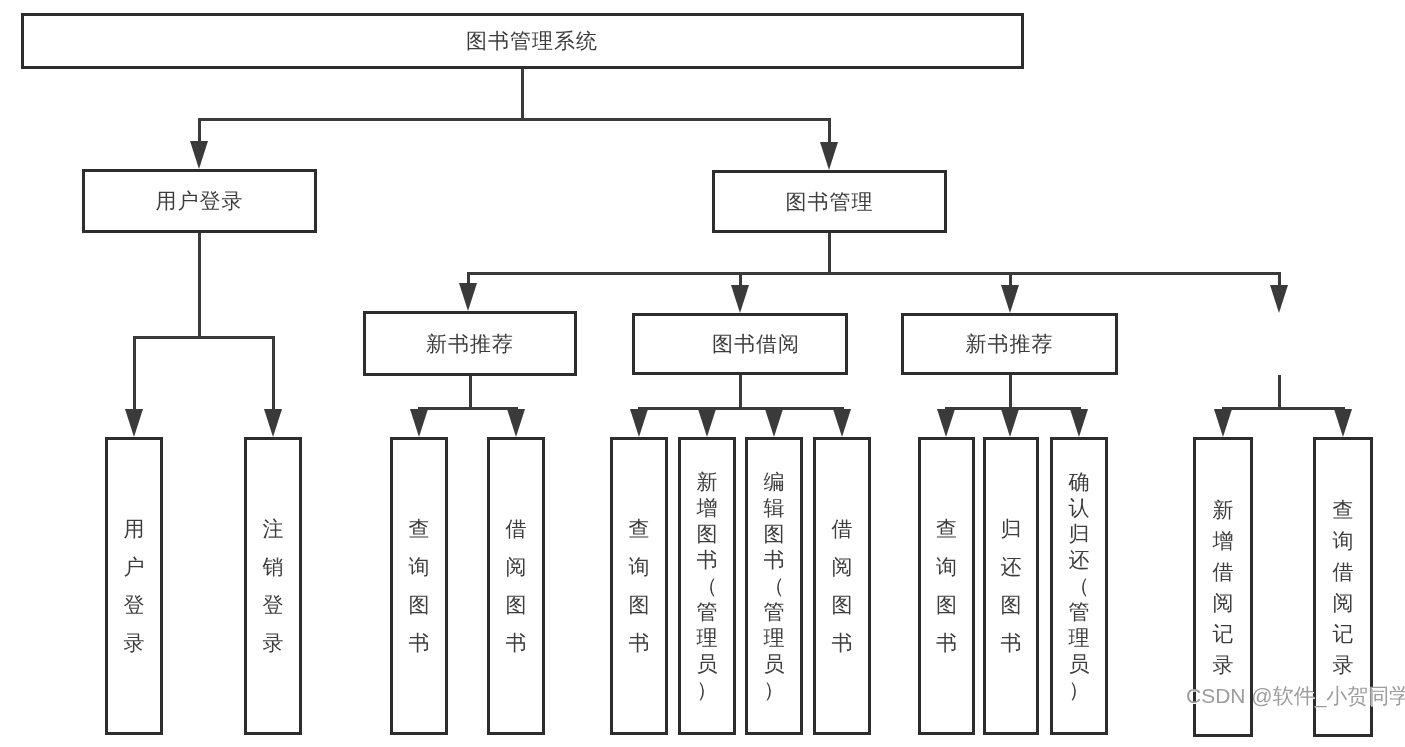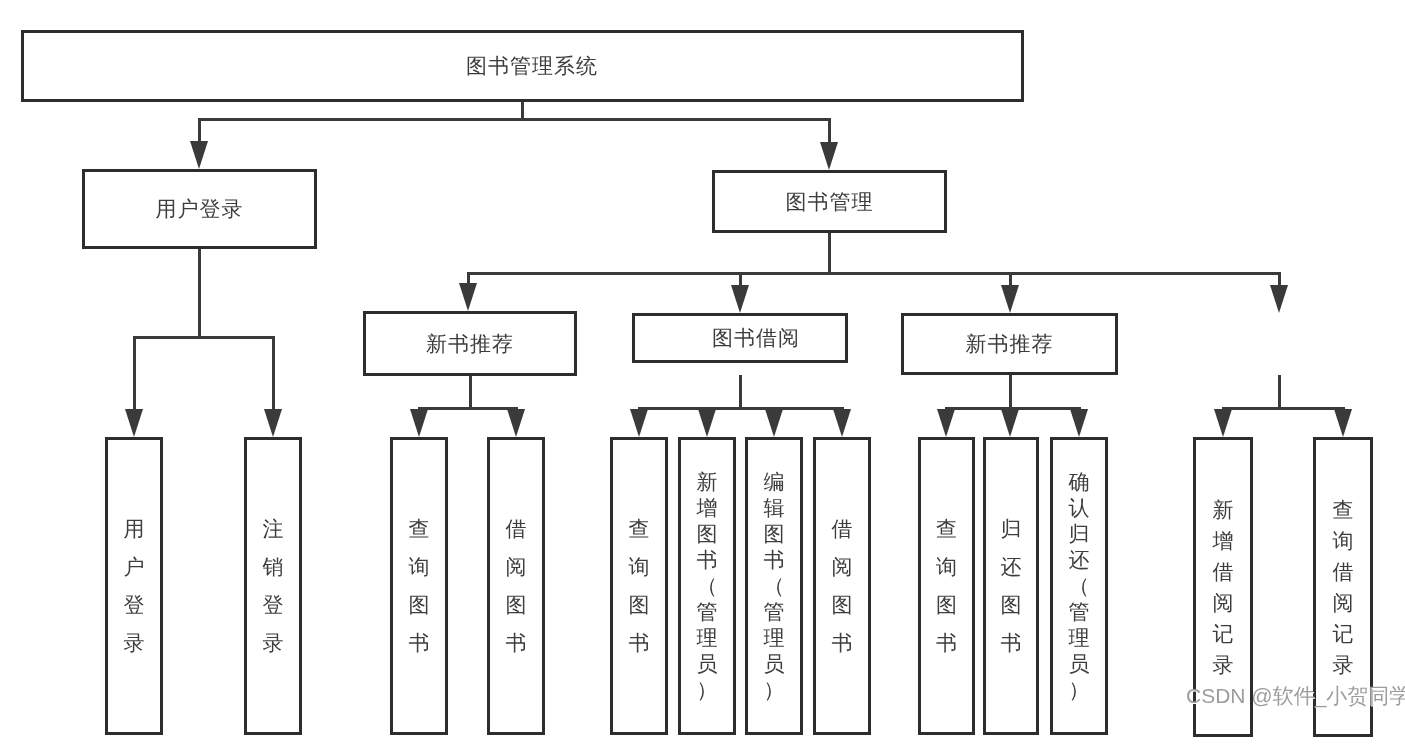--- a/index.html
+++ b/index.html
@@ -116,33 +116,33 @@
     <div class="seg" style="left: 1009px; top: 407px; width: 3px; height: 4px;"></div>
     <div class="arrowhead" style="left: 1001px; top: 409px;"></div>
     <div class="seg" style="left: 1078px; top: 407px; width: 3px; height: 4px;"></div>
     <div class="arrowhead" style="left: 1070px; top: 409px;"></div>
     <div class="seg" style="left: 1278px; top: 375px; width: 3px; height: 32px;"></div>
     <div class="seg" style="left: 1222px; top: 407px; width: 123px; height: 3px;"></div>
     <div class="seg" style="left: 1222px; top: 407px; width: 3px; height: 4px;"></div>
     <div class="arrowhead" style="left: 1214px; top: 409px;"></div>
     <div class="seg" style="left: 1342px; top: 407px; width: 3px; height: 4px;"></div>
     <div class="arrowhead" style="left: 1334px; top: 409px;"></div>
-    <div class="node" style="left: 21px; top: 30px; width: 1003px; height: 72px; padding-left: 19px;">
+    <div class="node" style="left: 21px; top: 13px; width: 1003px; height: 56px; padding-left: 19px;">
       <div class="hlabel">图书管理系统</div>
     </div>
-    <div class="node" style="left: 82px; top: 169px; width: 235px; height: 80px;">
+    <div class="node" style="left: 82px; top: 169px; width: 235px; height: 64px;">
       <div class="hlabel">用户登录</div>
     </div>
     <div class="node" style="left: 363px; top: 311px; width: 214px; height: 65px;">
       <div class="hlabel">新书推荐</div>
     </div>
     <div class="node" style="left: 712px; top: 170px; width: 235px; height: 63px;">
       <div class="hlabel">图书管理</div>
     </div>
-    <div class="node" style="left: 632px; top: 313px; width: 216px; height: 50px; padding-left: 32px;">
+    <div class="node" style="left: 632px; top: 313px; width: 216px; height: 62px; padding-left: 32px;">
       <div class="hlabel">图书借阅</div>
     </div>
     <div class="node" style="left: 901px; top: 313px; width: 217px; height: 62px;">
       <div class="hlabel">新书推荐</div>
     </div>
     <div class="node" style="left: 105px; top: 437px; width: 58px; height: 298px;">
       <div class="vlabel" style="gap: 14px;">
         <span>用</span>
         <span>户</span>
         <span>登</span>

